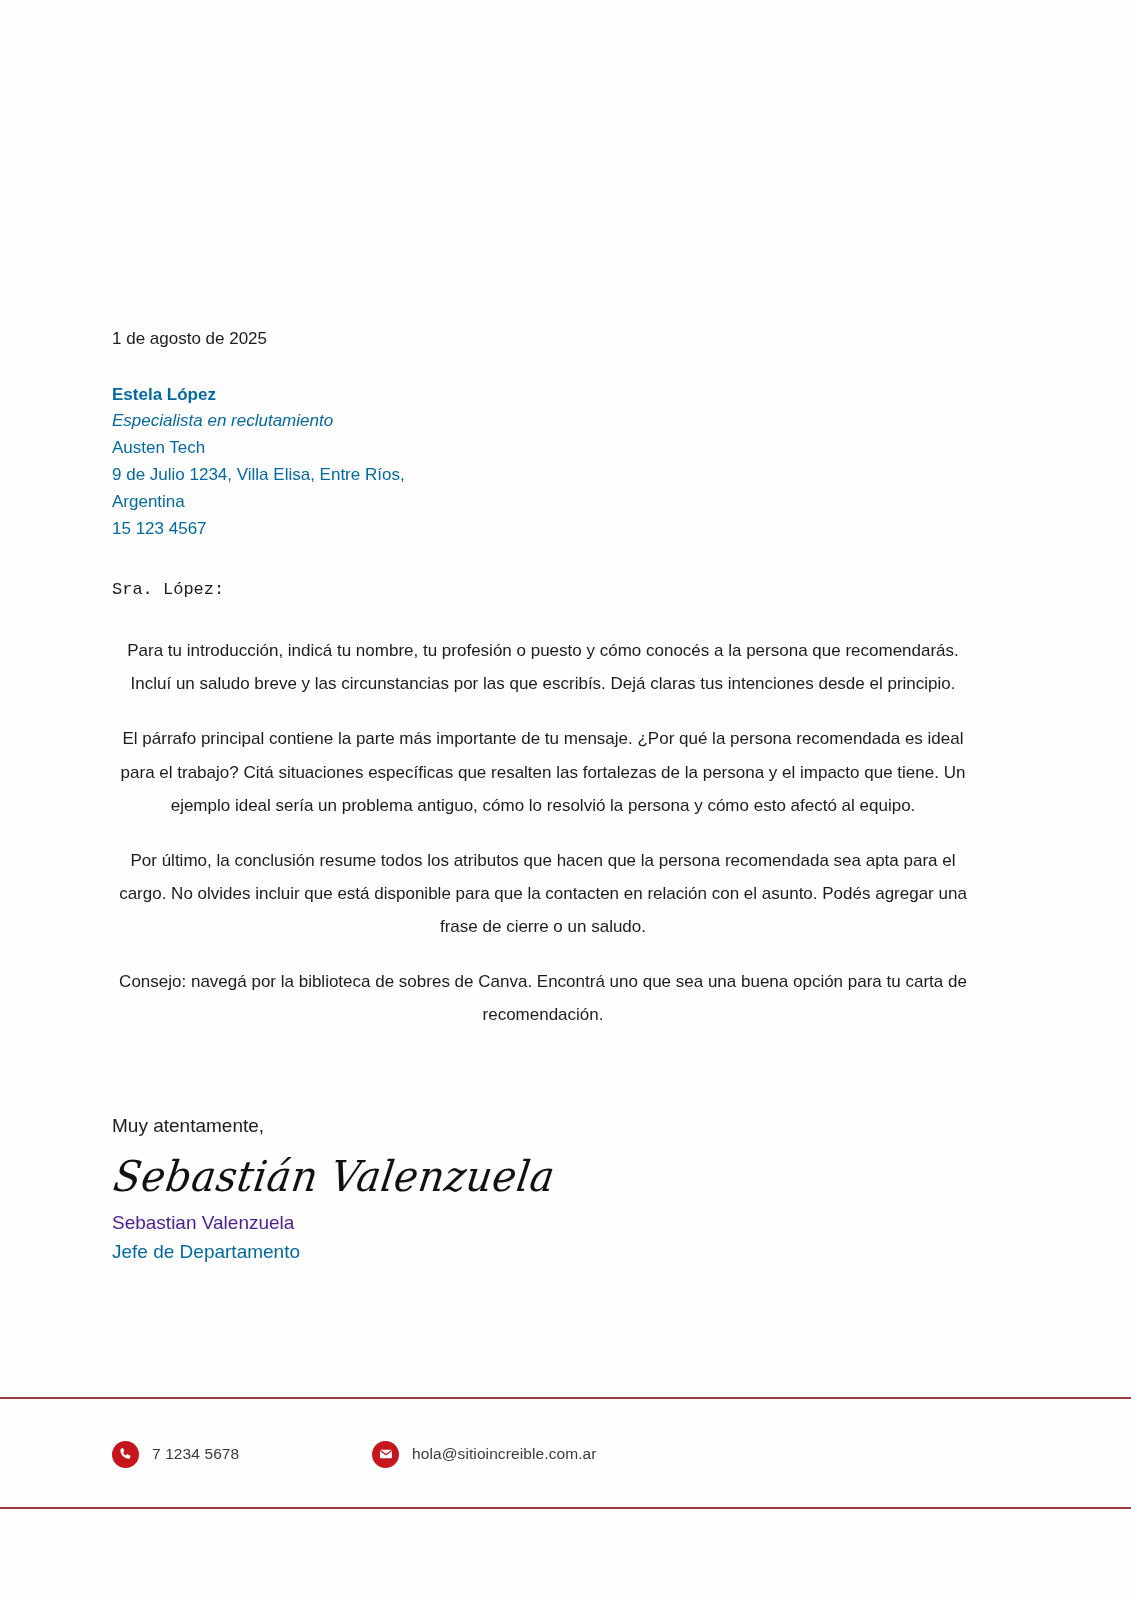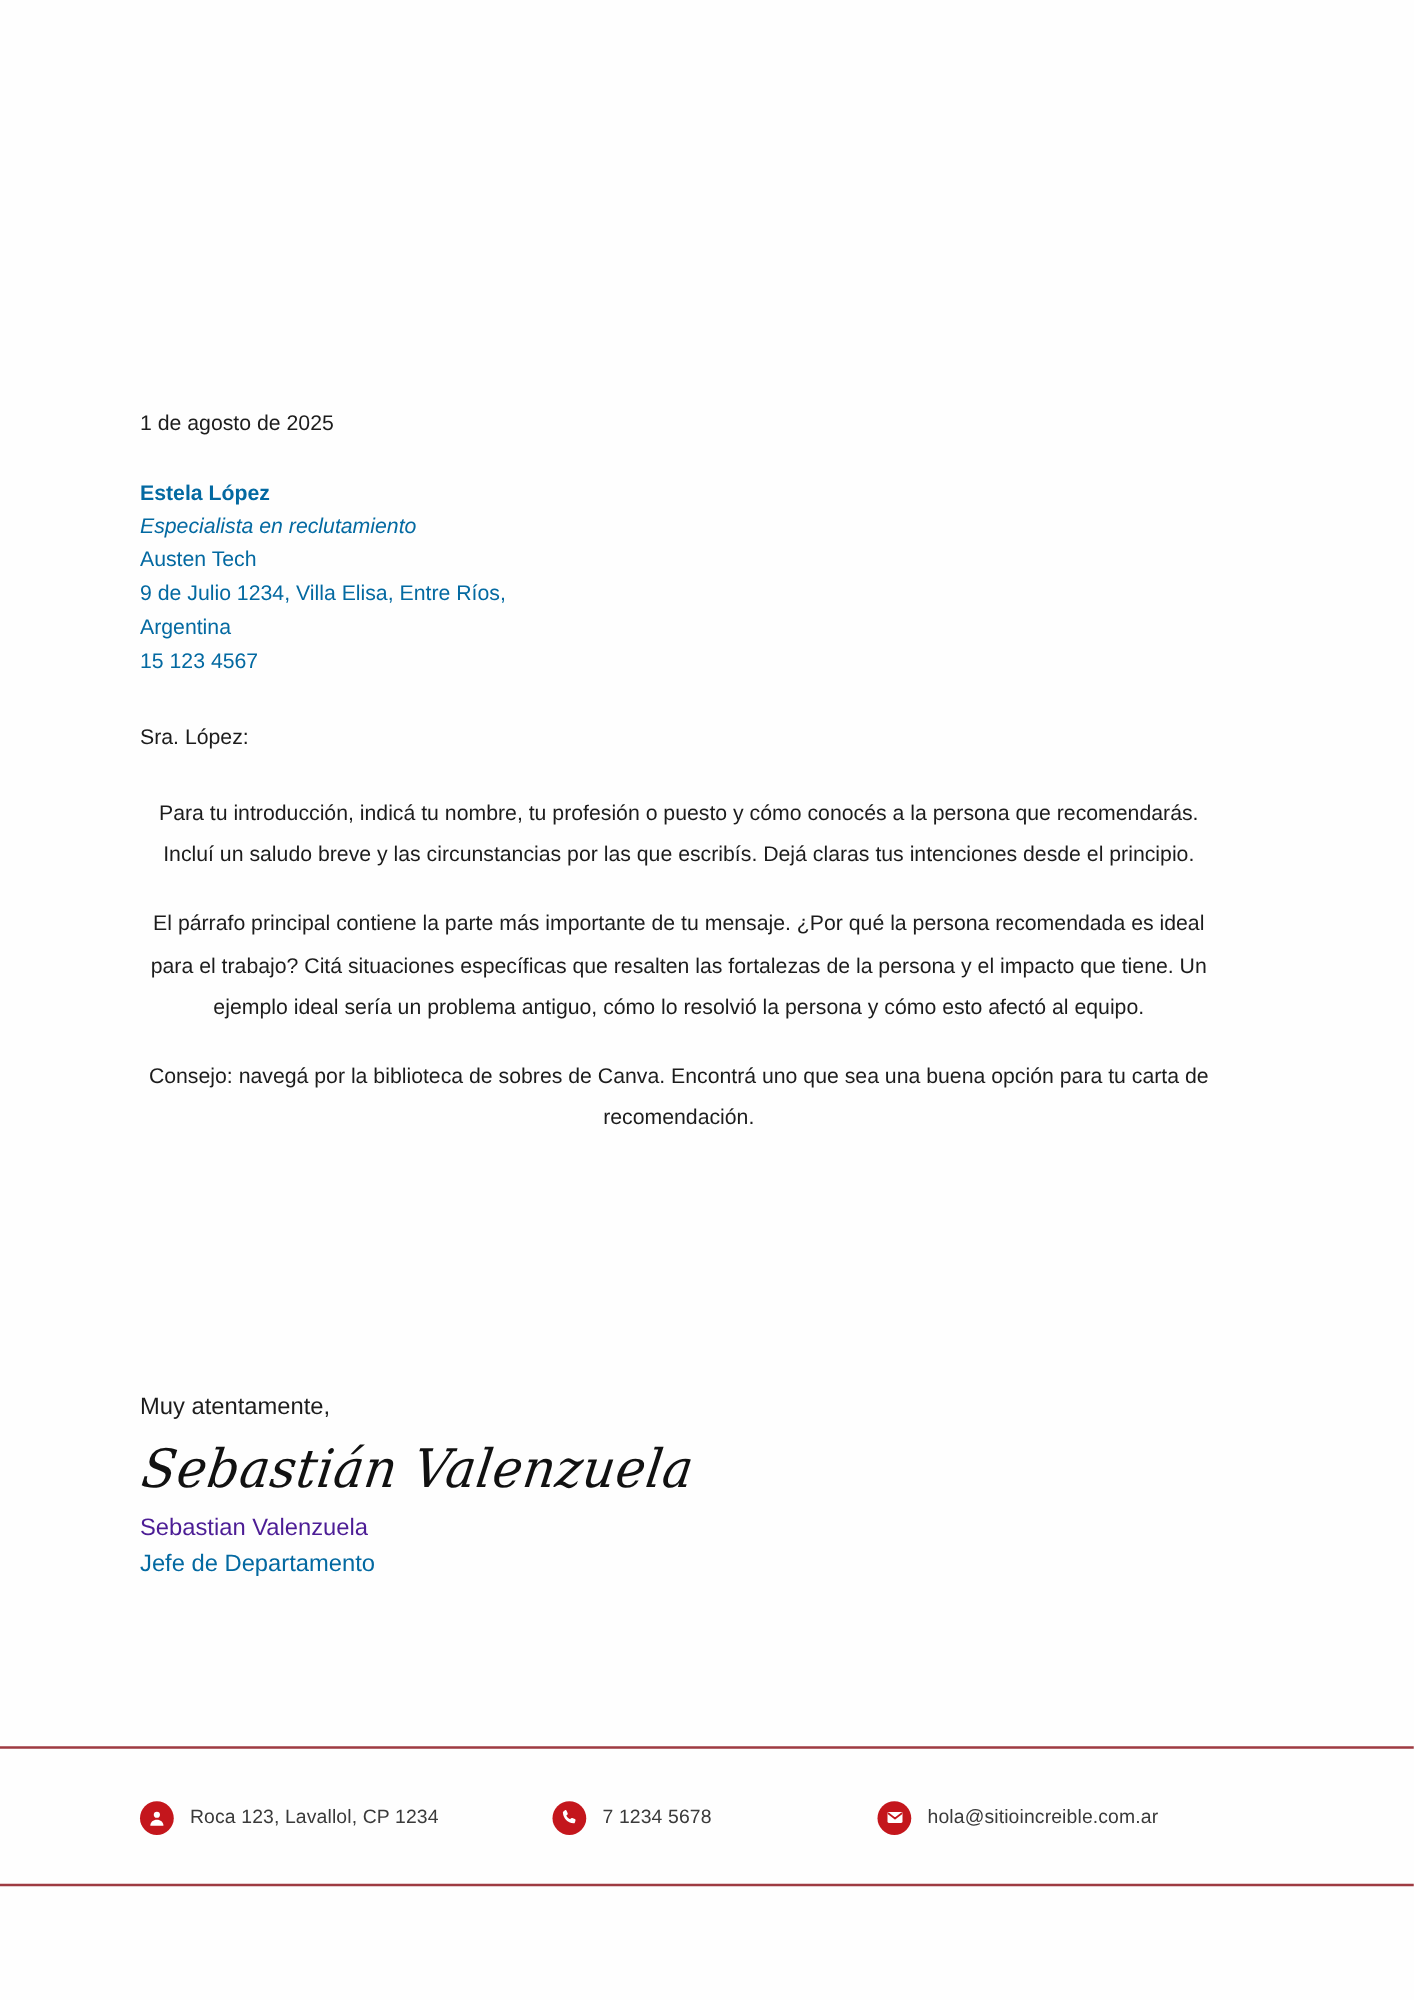--- a/index.html
+++ b/index.html
@@ -68,20 +68,21 @@
   }
   .recipient .r-line {
     display: block;
   }
 
   .salutation {
     font-size: 17px;
     line-height: 1.5;
     color: #1c1c1c;
     margin-bottom: 32px;
+    font-family: Liberation Mono, monospace;
   }
 
   .para {
     font-size: 17px;
     line-height: 1.95;
     color: #1c1c1c;
     margin: 0 0 22px 0;
     text-align: center;
   }
   .para:last-of-type { margin-bottom: 0; }
@@ -188,45 +189,37 @@
       <span class="r-line">Austen Tech</span>
       <span class="r-line">9 de Julio 1234, Villa Elisa, Entre Ríos,</span>
       <span class="r-line">Argentina</span>
       <span class="r-line">15 123 4567</span>
     </div>
 
     <div class="salutation">Sra. López:</div>
 
     <p class="para">Para tu introducción, indicá tu nombre, tu profesión o puesto y cómo conocés a la persona que recomendarás. Incluí un saludo breve y las circunstancias por las que escribís. Dejá claras tus intenciones desde el principio.</p>
     <p class="para">El párrafo principal contiene la parte más importante de tu mensaje. ¿Por qué la persona recomendada es ideal para el trabajo? Citá situaciones específicas que resalten las fortalezas de la persona y el impacto que tiene. Un ejemplo ideal sería un problema antiguo, cómo lo resolvió la persona y cómo esto afectó al equipo.</p>
+    <p class="para">Por último, la conclusión resume todos los atributos que hacen que la persona recomendada sea apta para el cargo. No olvides incluir que está disponible para que la contacten en relación con el asunto. Podés agregar una frase de cierre o un saludo.</p>
     <p class="para">Consejo: navegá por la biblioteca de sobres de Canva. Encontrá uno que sea una buena opción para tu carta de recomendación.</p>
 
   </div>
 
   <div class="closing-block">
     <div class="closing-line">Muy atentamente,</div>
     <div class="signature-script">Sebastián Valenzuela</div>
     <div class="signer-name">Sebastian Valenzuela</div>
     <div class="signer-role">Jefe de Departamento</div>
   </div>
 
   <div class="rule rule-top"></div>
   <div class="rule rule-bottom"></div>
 
   <div class="footer">
 
-    <div class="footer-item addr">
-      <span class="fico">
-        <svg width="17" height="17" viewBox="0 0 24 24" aria-hidden="true">
-          <circle cx="12" cy="8.2" r="3.5" fill="#ffffff"></circle>
-          <path d="M4.6 20.5c0-4.1 3.3-6.6 7.4-6.6s7.4 2.5 7.4 6.6z" fill="#ffffff"></path>
-        </svg>
-      </span>
-      <span class="ftext">Roca 123, Lavallol, CP 1234</span>
-    </div>
 
     <div class="footer-item phone">
       <span class="fico">
         <svg width="16" height="16" viewBox="0 0 24 24" aria-hidden="true">
           <path d="M6.2 3.1c.7-.2 1.4.1 1.7.8l1.3 3c.3.7.1 1.5-.5 1.9l-1.1.8c.9 2 2.4 3.6 4.5 4.6l.8-1.1c.4-.6 1.2-.8 1.9-.5l3 1.3c.7.3 1 1 .8 1.7l-.7 2.3c-.2.7-.9 1.2-1.6 1.1C8.9 18.2 4.2 13.4 3.5 6.2c-.1-.8.3-1.5 1.1-1.7z" fill="#ffffff"></path>
         </svg>
       </span>
       <span class="ftext">7 1234 5678</span>
     </div>
 

